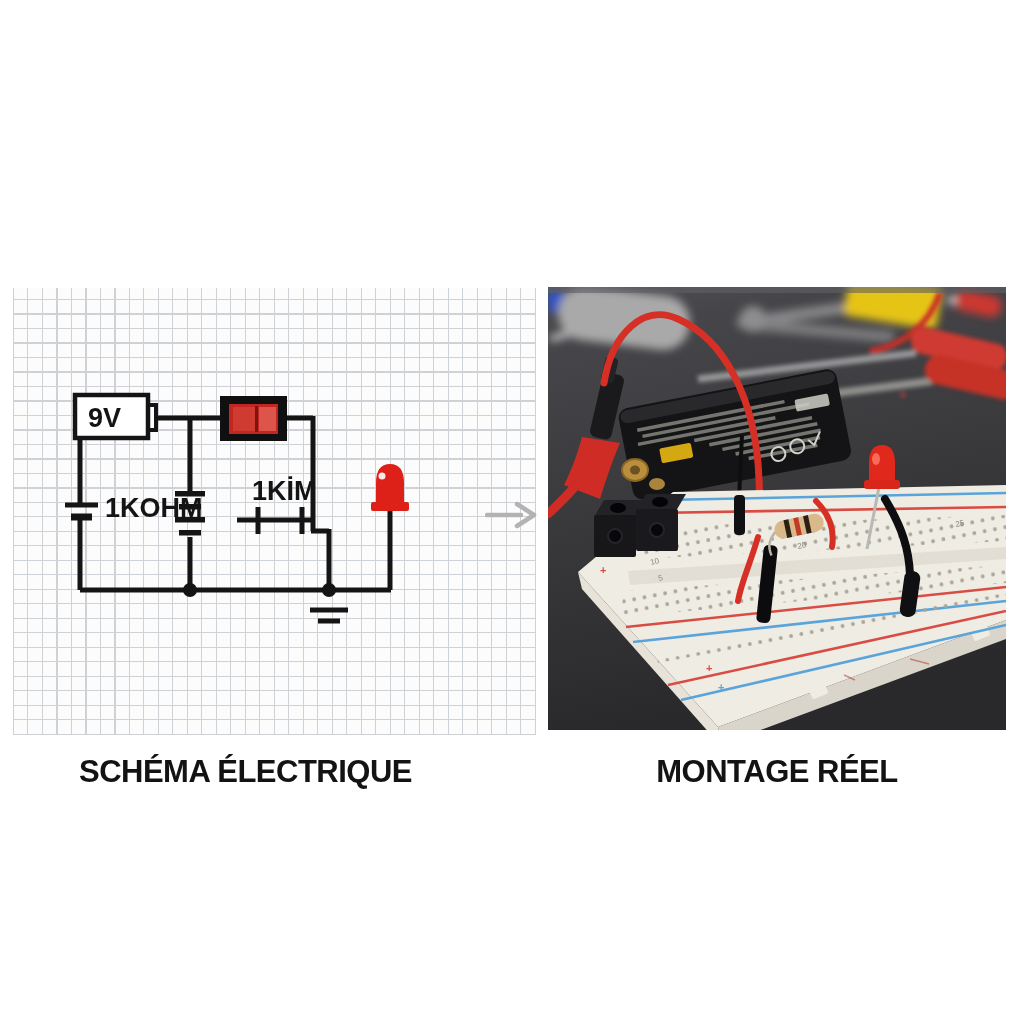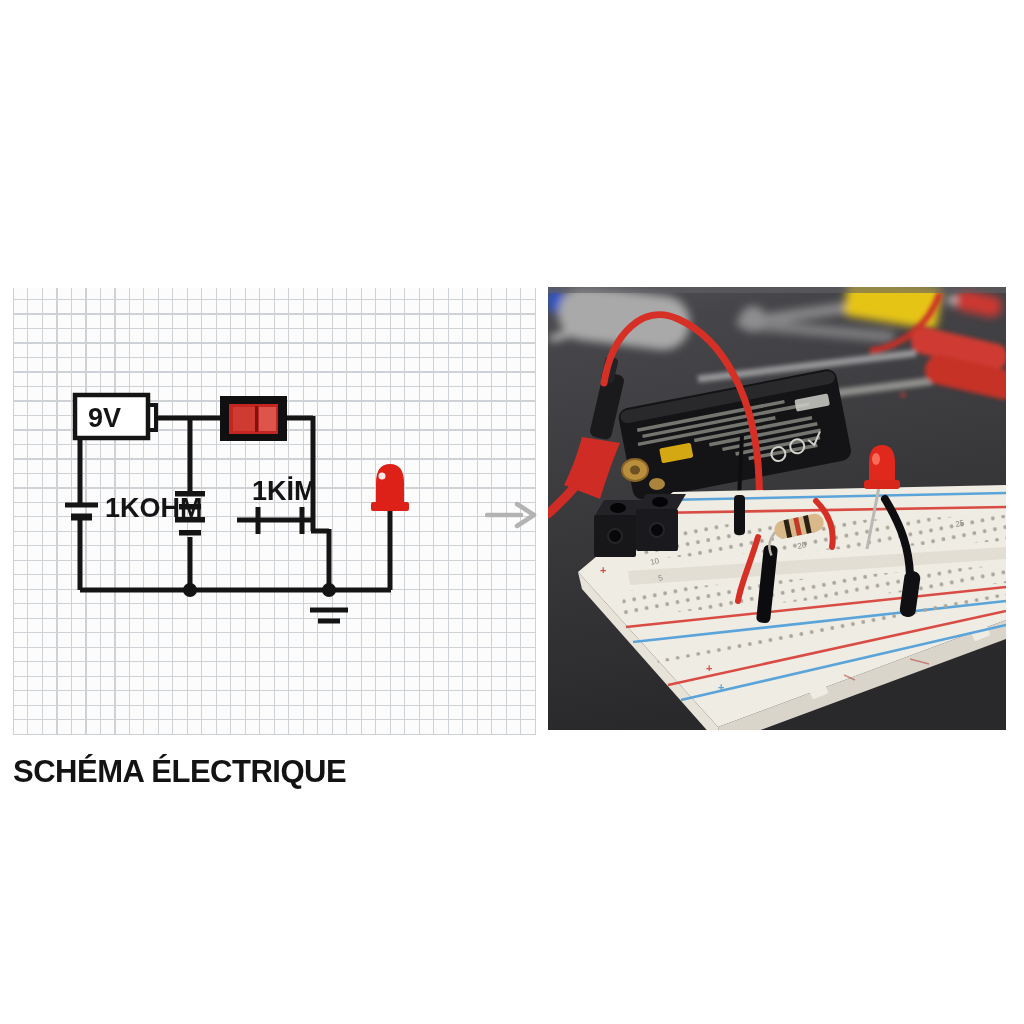--- a/index.html
+++ b/index.html
@@ -16,21 +16,21 @@
       #fcfcfd;
   }
   .schematic svg{position:absolute;left:0;top:0;}
   .arrow{position:absolute;left:485px;top:501px;width:52px;height:28px;}
   .photo{
     position:absolute;left:548px;top:287px;width:458px;height:443px;
     background:#39383b;overflow:hidden;
   }
   .caption{
     position:absolute;top:751px;height:42px;line-height:42px;
-    font-size:31px;font-weight:bold;color:#131313;text-align:left;
+    font-size:31px;font-weight:bold;color:#131313;text-align:center;
     letter-spacing:-0.5px;white-space:nowrap;
   }
   .caption-left{left:13px;width:465px;}
   .caption-right{left:548px;width:458px;}
   .sch-label{font-weight:600;fill:#141414;}
 </style>
 </head>
 <body>
 
 <div class="canvas">
@@ -256,13 +256,14 @@
 
       <g stroke="#b23c32" stroke-width="1.5" opacity="0.55">
         <path d="M362,372 L381,377"></path>
         <path d="M296,388 L307,393"></path>
       </g>
       <rect x="0" y="0" width="458" height="6" fill="#616065" opacity="0.6"></rect>
     </svg>
   </div>
 
   <div class="caption caption-left">SCHÉMA ÉLECTRIQUE</div>
+  <div class="caption caption-right">MONTAGE RÉEL</div>
 </div>
 
 </body></html>

